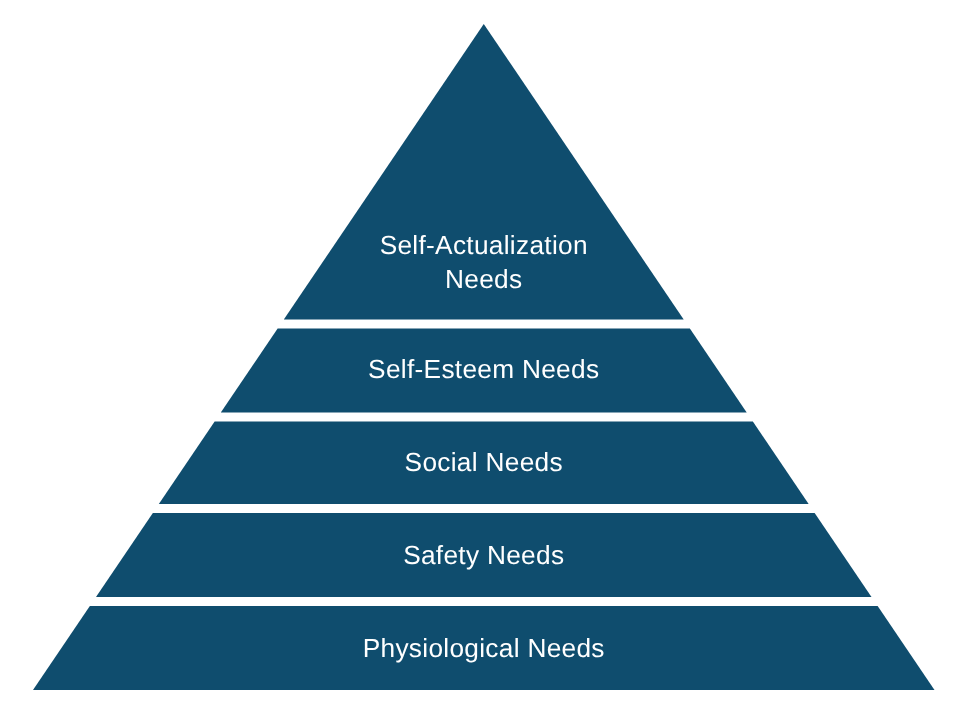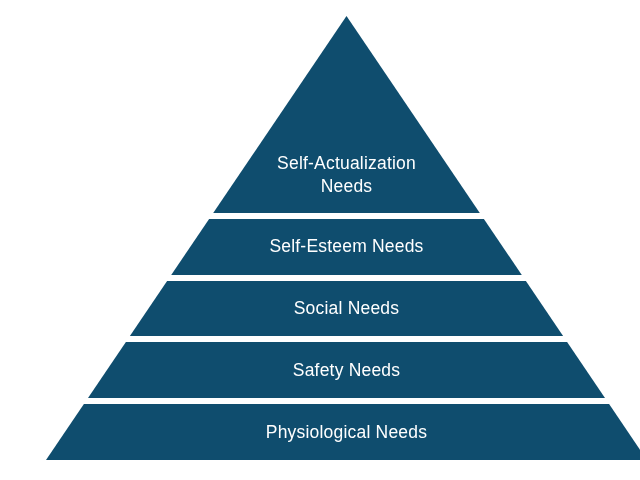--- a/index.html
+++ b/index.html
@@ -7,21 +7,20 @@
     padding: 0;
     width: 640px;
     height: 480px;
     background: #ffffff;
     overflow: hidden;
   }
   .stage {
     position: relative;
     width: 560px;
     height: 480px;
-    margin-left: 24px;
   }
   svg {
     display: block;
   }
   .level-label {
     font-family: "Liberation Sans", "DejaVu Sans", sans-serif;
     font-size: 17.5px;
     font-weight: 400;
     letter-spacing: 0.2px;
     text-anchor: middle;

